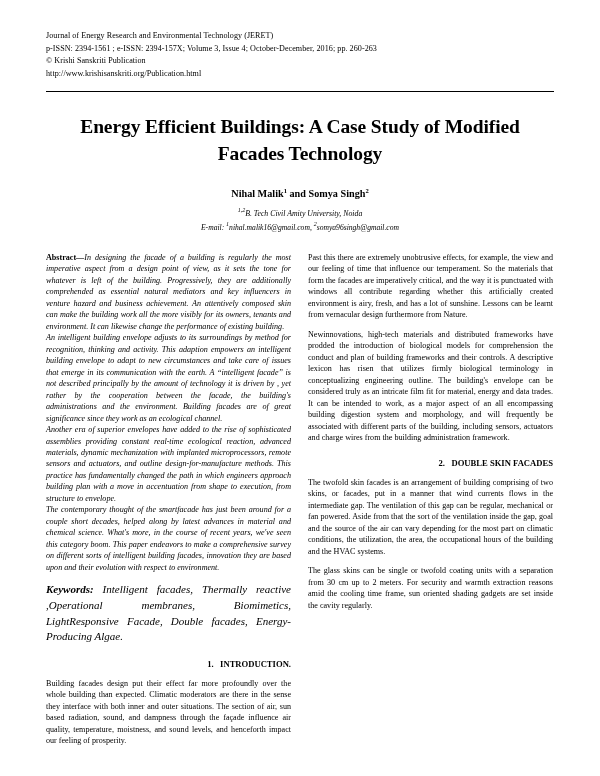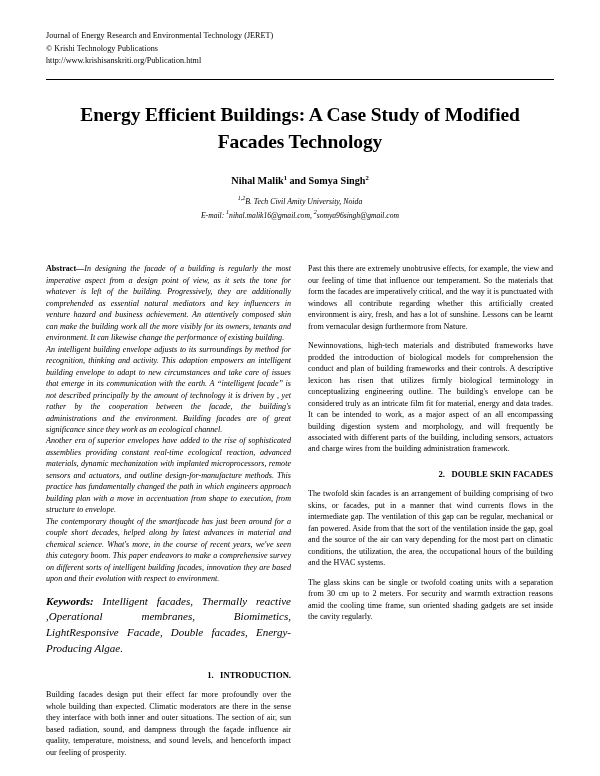--- a/index.html
+++ b/index.html
@@ -82,21 +82,20 @@
   .columns {
     display: flex;
     margin-top: 19px;
     gap: 17px;
   }
   .col {
     width: 245px;
     font-size: 8.1px;
     line-height: 1.42;
     text-align: justify;
-    margin-top: 24px;
   }
   .col p {
     margin: 0 0 0 0;
     text-indent: 0;
   }
   .abstract-para {
     font-style: italic;
   }
   .abstract-para b {
     font-style: normal;
@@ -126,21 +125,22 @@
   }
   .spacer-sm { height: 8px; }
 </style>
 </head>
 <body>
 
 <div class="page">
 
   <div class="journal-header">
     <div>Journal of Energy Research and Environmental Technology (JERET)</div>
-    <div>© Krishi Technology Publications</div>
+    <div>p-ISSN: 2394-1561 ; e-ISSN: 2394-157X; Volume 3, Issue 4; October-December, 2016; pp. 260-263</div>
+    <div>© Krishi Sanskriti Publication</div>
     <div>http://www.krishisanskriti.org/Publication.html</div>
   </div>
 
   <div class="rule"></div>
 
   <div class="title">Energy Efficient Buildings: A Case Study of Modified Facades Technology</div>
 
   <div class="authors">
     <span>Nihal Malik</span><sup>1</sup><span> and </span><span>Somya Singh</span><sup>2</sup>
   </div>

